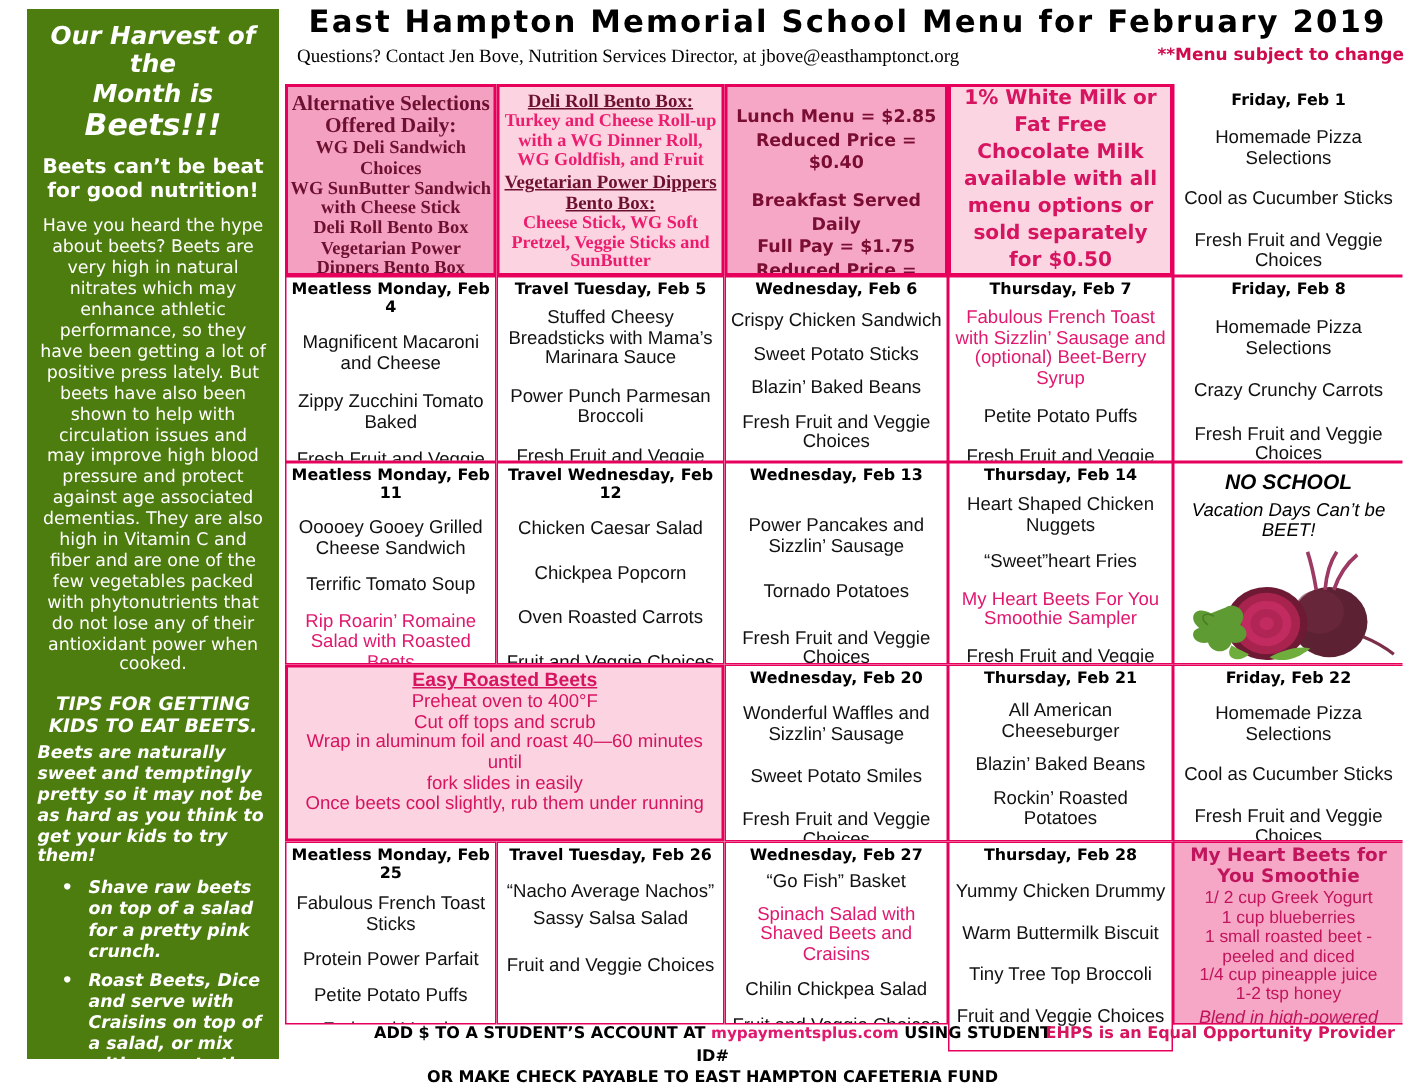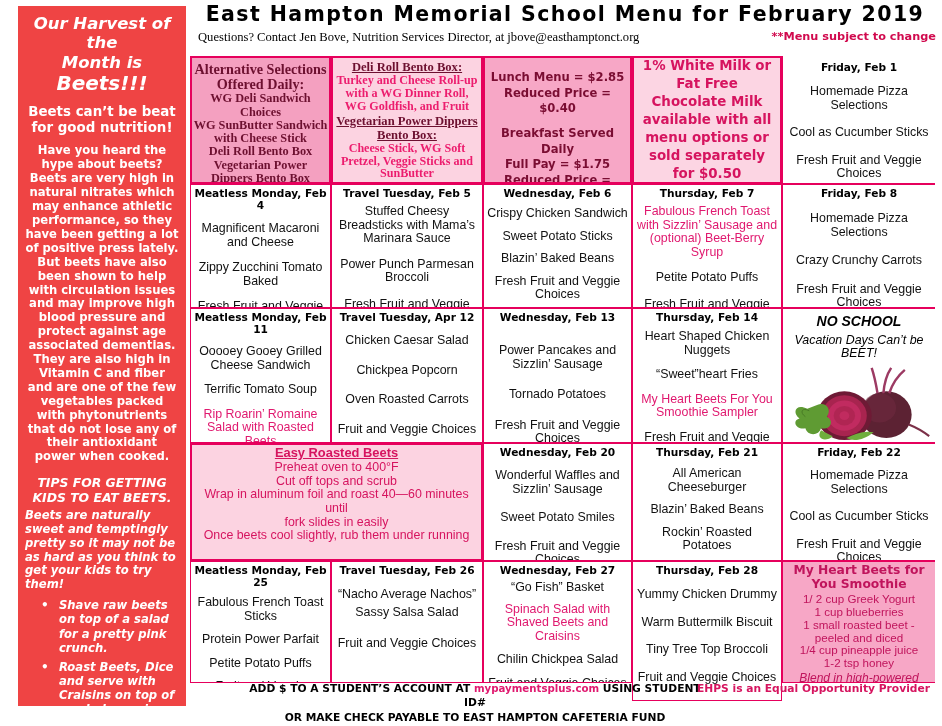--- a/index.html
+++ b/index.html
@@ -2,28 +2,28 @@
 <html><head>
 <meta charset="utf-8">
 <style>
   html,body{margin:0;padding:0;background:#ffffff;}
   body{width:942px;height:726px;overflow:hidden;
        font-family:"Liberation Sans",sans-serif;color:#111;}
   .page{position:relative;width:942px;height:726px;}
 
   
   .sidebar{position:absolute;left:18px;top:6px;width:168px;height:700px;
-           background:#ef4444;color:#ffffff;box-sizing:border-box;
+           background:#4d7c0f;color:#ffffff;box-sizing:border-box;
            padding:6px 7px 4px 7px;overflow:hidden;}
   .sb-title{font-family:"DejaVu Sans",sans-serif;font-weight:bold;font-style:italic;
             font-size:16.5px;line-height:1.17;text-align:center;margin:2px 0 0 0;}
   .sb-title .big{font-size:20px;}
   .sb-sub{font-family:"DejaVu Sans",sans-serif;font-weight:bold;font-size:13.4px;
           line-height:1.2;text-align:center;margin:9px 0 0 0;}
-  .sb-body{font-family:"DejaVu Sans",sans-serif;font-weight:bold;font-size:11.6px;
+  .sb-body{font-family:"DejaVu Sans",sans-serif;font-weight:normal;font-size:11.6px;
            line-height:1.2;text-align:center;margin:8px 0 0 0;}
   .sb-tips-h{font-family:"DejaVu Sans",sans-serif;font-weight:bold;font-style:italic;
              font-size:12.4px;line-height:1.15;text-align:center;margin:12px 0 0 0;}
   .sb-tips-p{font-family:"DejaVu Sans",sans-serif;font-weight:bold;font-style:italic;
              font-size:11.6px;line-height:1.2;text-align:left;margin:4px 0 0 0;}
   .sb-list{margin:6px 0 0 0;padding:0 0 0 16px;list-style:none;}
   .sb-list li{font-family:"DejaVu Sans",sans-serif;font-weight:bold;font-style:italic;
               font-size:11.6px;line-height:1.22;margin:0 0 5px 0;position:relative;
               padding-left:18px;text-align:left;}
   .sb-list li:before{content:"\2022";position:absolute;left:0;top:0;font-size:12px;}
@@ -235,21 +235,21 @@
       <div class="cell c1" style="height:135px">
         <div class="dayhdr">Meatless Monday, Feb  11</div>
         <div class="items">
           <div class="item" style="margin-top:8px">Ooooey Gooey Grilled Cheese Sandwich</div>
           <div class="item" style="margin-top:11px">Terrific Tomato Soup</div>
           <div class="item pink" style="margin-top:11px">Rip Roarin’ Romaine Salad with Roasted Beets</div>
 
         </div>
       </div>
       <div class="cell c2" style="height:135px">
-        <div class="dayhdr">Travel Tuesday, Apr  12</div>
+        <div class="dayhdr">Travel Wednesday, Feb  12</div>
         <div class="items">
           <div class="item" style="margin-top:9px">Chicken Caesar Salad</div>
           <div class="item" style="margin-top:16px">Chickpea Popcorn</div>
           <div class="item" style="margin-top:16px">Oven Roasted Carrots</div>
           <div class="item" style="margin-top:16px">Fruit and Veggie Choices</div>
         </div>
       </div>
       <div class="cell c3" style="height:135px">
         <div class="dayhdr">Wednesday, Feb  13</div>
         <div class="items">

